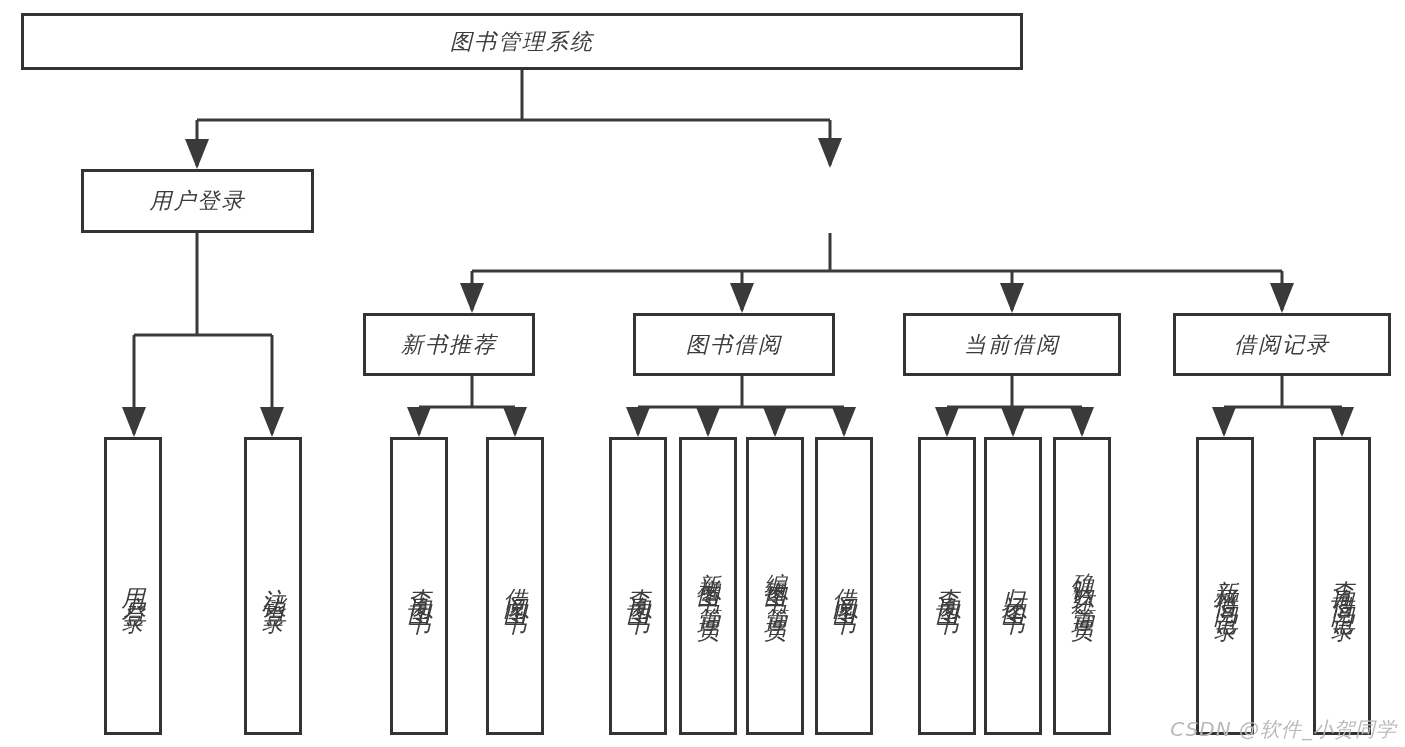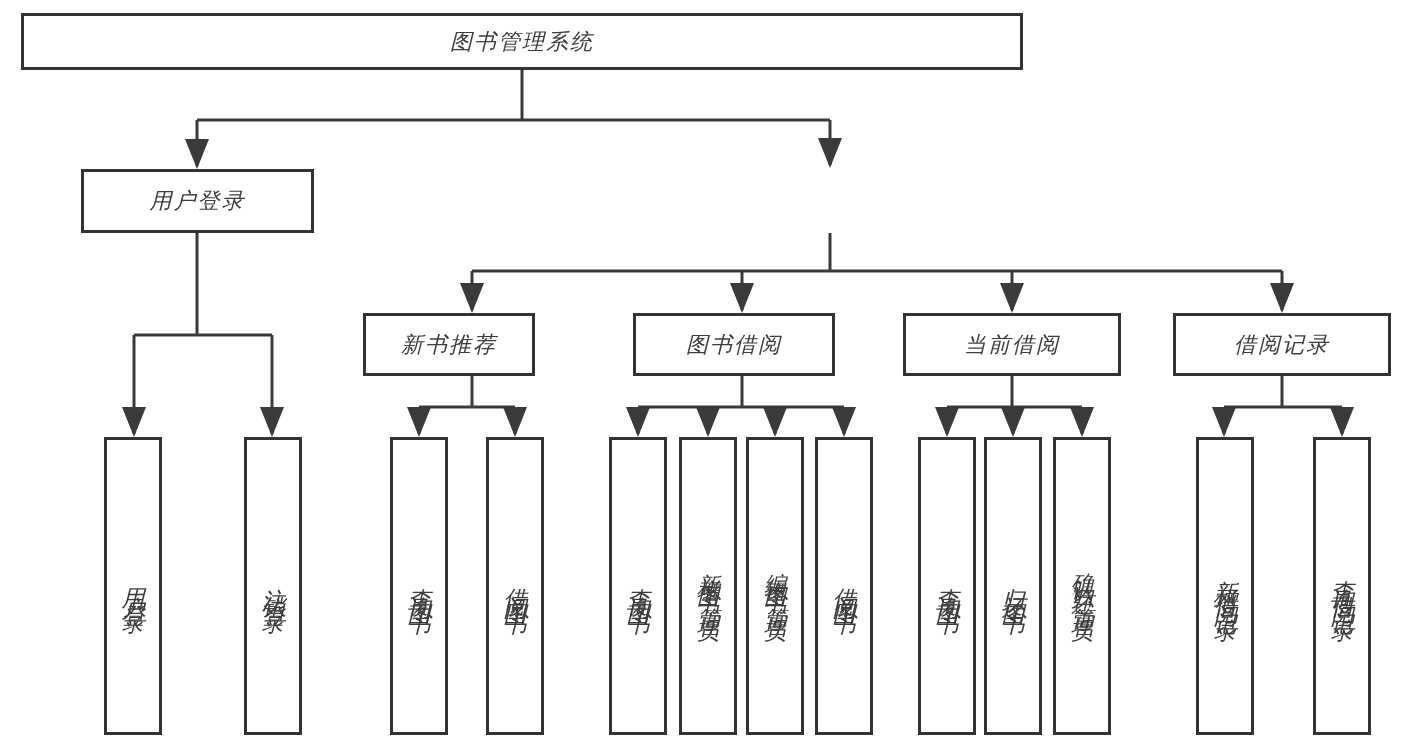--- a/index.html
+++ b/index.html
@@ -145,13 +145,14 @@
     <span class="lbl">确认归还（管理员）</span>
   </div>
 
   <div class="box v" style="left:1196px;top:437px;width:58px;height:298px">
     <span class="lbl">新增借阅记录</span>
   </div>
   <div class="box v" style="left:1313px;top:437px;width:58px;height:298px">
     <span class="lbl">查询借阅记录</span>
   </div>
 
+  <div class="watermark">CSDN @软件_小贺同学</div>
 </div>
 
 </body></html>

